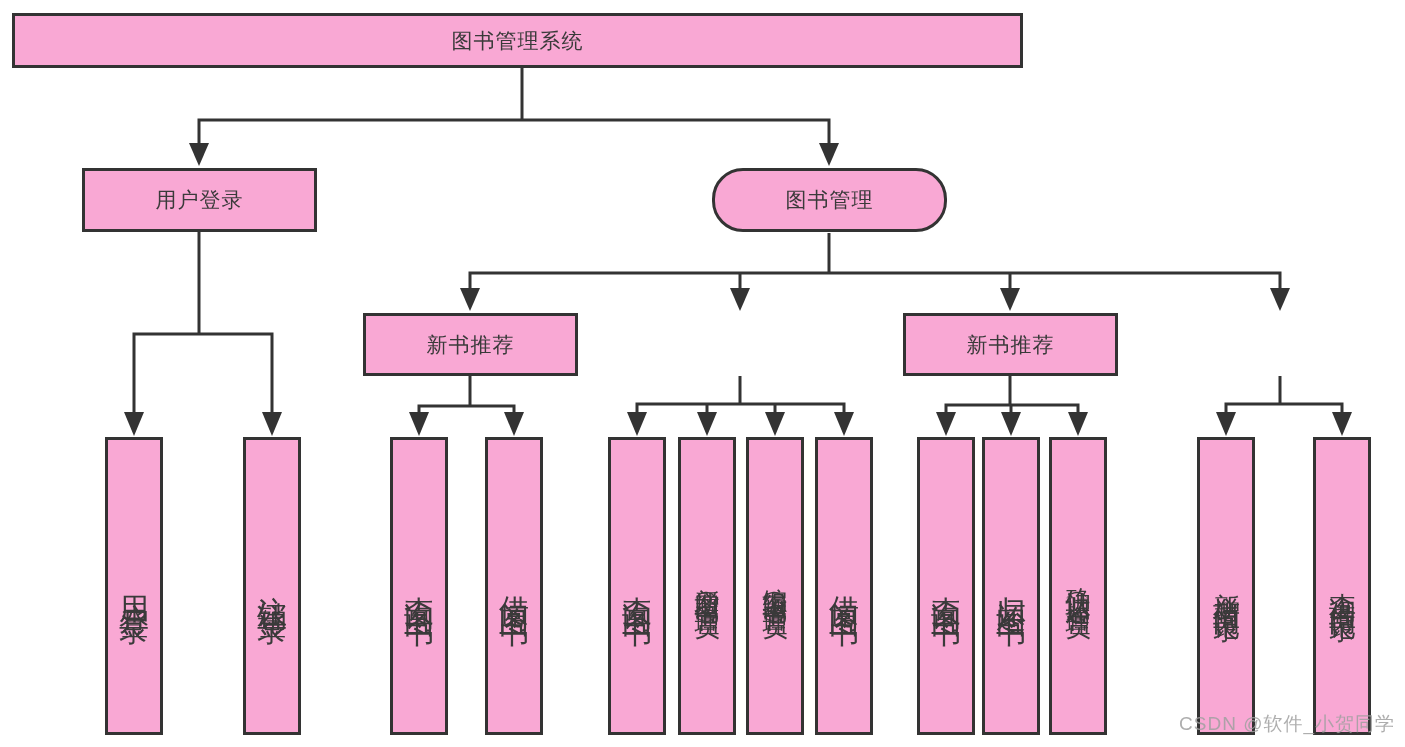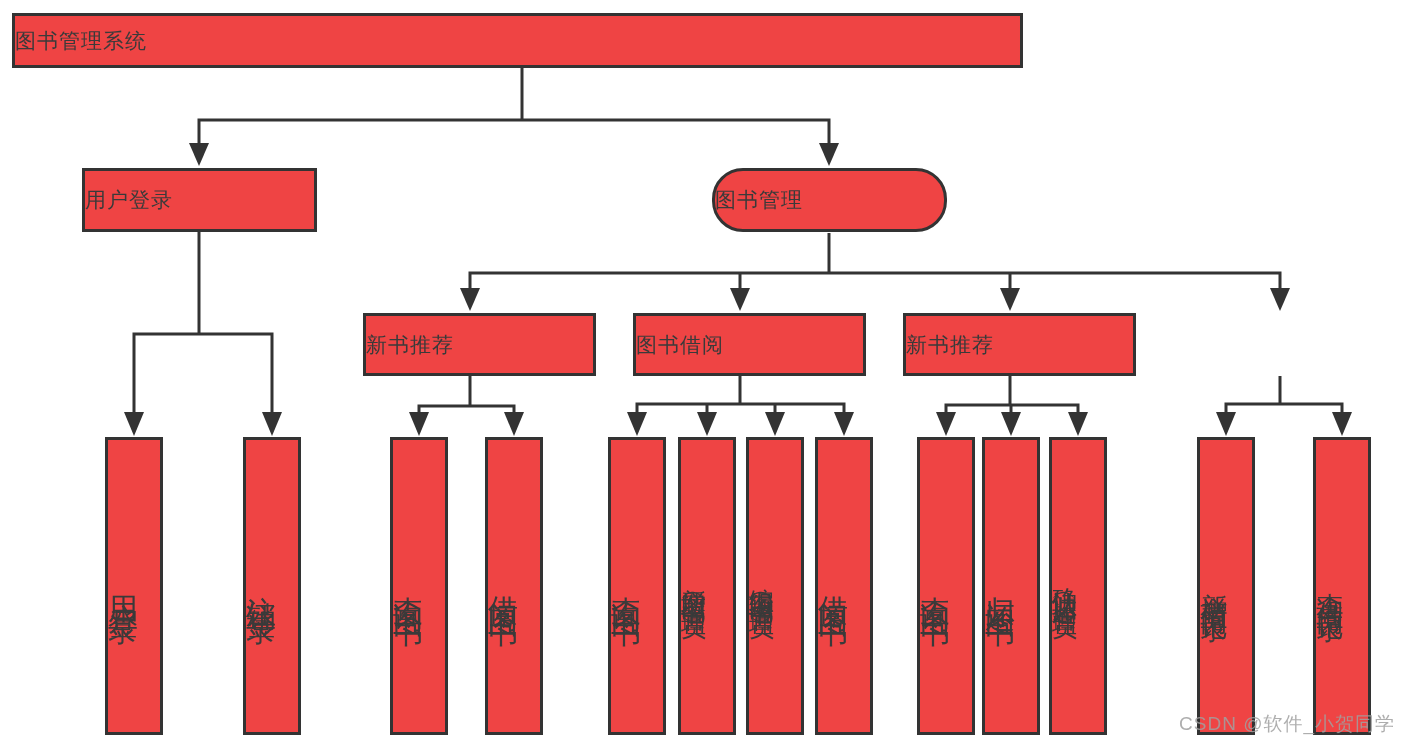--- a/index.html
+++ b/index.html
@@ -2,28 +2,28 @@
 <html><head>
 <meta charset="utf-8">
 <style>
   html,body{margin:0;padding:0;background:#ffffff;}
   #canvas{
     position:relative;width:1405px;height:747px;background:#ffffff;overflow:hidden;
     font-family:"Liberation Sans", sans-serif;color:#3a3a3a;
   }
   #wires{position:absolute;left:0;top:0;z-index:1;}
   .node{
-    position:absolute;box-sizing:border-box;background:#ef4444;
-    border:3px solid #333333;display:flex;align-items:center;justify-content:flex-start;
+    position:absolute;box-sizing:border-box;background:#f9a8d4;
+    border:3px solid #333333;display:flex;align-items:center;justify-content:center;
     z-index:2;
   }
   .hlabel{font-size:21px;letter-spacing:1px;white-space:nowrap;}
   .root{left:12px;top:13px;width:1011px;height:55px;}
   .lvl2{top:168px;width:235px;height:64px;}
-  .lvl3{top:313px;width:233px;height:63px;}
+  .lvl3{top:313px;width:215px;height:63px;}
   .leaf{top:437px;width:58px;height:298px;}
   .vlabel{
     writing-mode:vertical-rl;text-orientation:mixed;
     font-size:30px;letter-spacing:7px;line-height:1;white-space:nowrap;
   }
   .len6 .vlabel{font-size:27px;letter-spacing:5px;}
   .len9 .vlabel{font-size:25px;letter-spacing:4px;}
   
   .p-user{left:82px;} .p-mgmt{left:712px;border-radius:31px;}
   
@@ -105,23 +105,20 @@
   <div class="node lvl2 p-user">
     <span class="hlabel">用户登录</span>
   </div>
   <div class="node lvl2 p-mgmt">
     <span class="hlabel">图书管理</span>
   </div>
 
   <div class="node lvl3 p-new">
     <span class="hlabel">新书推荐</span>
   </div>
-  <div class="node lvl3 p-borrow">
-    <span class="hlabel">图书借阅</span>
-  </div>
   <div class="node lvl3 p-current">
     <span class="hlabel">新书推荐</span>
   </div>
 
   <div class="node leaf p-l1">
     <span class="vlabel">用户登录</span>
   </div>
   <div class="node leaf p-l2">
     <span class="vlabel">注销登录</span>
   </div>

